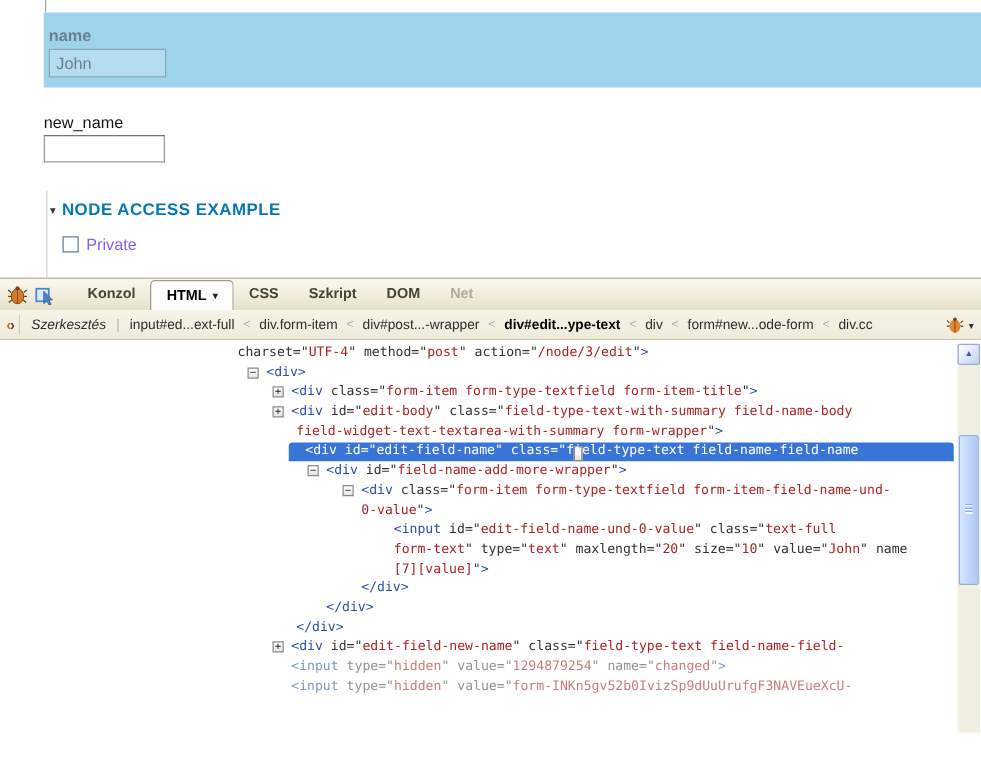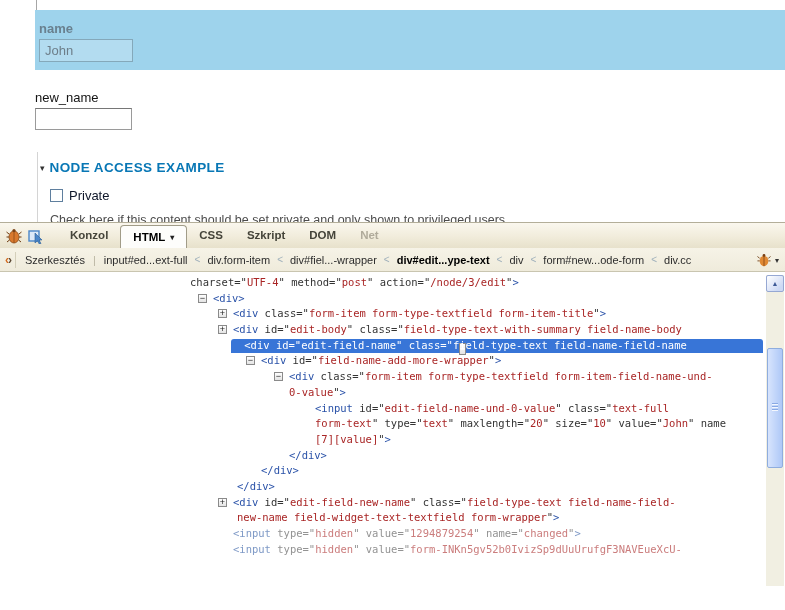--- a/index.html
+++ b/index.html
@@ -17,21 +17,21 @@
               background:rgba(255,255,255,0.22); color:#6d7e89; font-size:13px; padding:0 5px;
               font-family:"Liberation Sans",sans-serif; }
   .newname-label { left:35px; top:90px; font-size:13px; font-weight:normal; color:#141414; }
   .newname-input { left:35px; top:108px; width:97px; height:22px; border:1px solid #9a9a9a;
                    border-top-color:#767676; background:#fff; font-size:13px; padding:0 4px; }
   .fieldset-edge { left:37px; top:152px; width:1px; height:70px; background:#d4d4d4; }
   .legend { left:40px; top:160px; display:flex; align-items:center; }
   .legend .tri { font-size:9px; color:#333; margin-right:5px; }
   .legend .cap { font-size:13.5px; font-weight:bold; color:#0877b5; letter-spacing:0.4px; }
   .cb { left:50px; top:189px; width:13px; height:13px; border:1px solid #5f7f9e; background:#fff; }
-  .cb-label { left:69px; top:188px; font-size:13px; color:#0f172a; }
+  .cb-label { left:69px; top:188px; font-size:13px; color:#8b5cf6; }
   .help-clip { left:50px; top:213px; font-size:12.5px; color:#4c4c4c; white-space:nowrap; }
 
   
   #firebug { position:absolute; left:0; top:222px; width:785px; height:388px; background:#fff; }
   .fb-toolbar { position:absolute; left:0; top:0; width:785px; height:26px;
     background:linear-gradient(#faf7ee, #f1ecdb 55%, #e7e1cb); border-top:1px solid #b3ae99;
     display:flex; align-items:center; }
   .fb-ico { width:16px; height:16px; margin-left:6px; flex:none; }
   .fb-tabs { display:flex; align-items:center; height:100%; margin-left:14px; }
   .fb-tab { padding:0 12px; line-height:25px; font-size:11.5px; font-weight:bold; color:#45443a;
@@ -40,21 +40,21 @@
             border-radius:4px 4px 0 0; margin-top:2px; line-height:23px; color:#000; }
   .fb-tab.disabled { color:#b0ab9b; }
   .fb-tab .caret { font-size:8px; margin-left:5px; color:#222; vertical-align:1px; }
 
   .fb-crumbs { position:absolute; left:0; top:26px; width:785px; height:24px;
     background:linear-gradient(#f6f3e7,#efebdb); border-bottom:1px solid #c9c5b0;
     display:flex; align-items:center; font-size:11px; color:#2c2c2c; overflow:hidden; }
   .bc-ico { margin:0 4px 0 5px; font-weight:bold; font-size:12px; letter-spacing:-1px; flex:none; }
   .bc-ico .l { color:#d2691e; } .bc-ico .r { color:#5a4632; }
   .bc-vr { width:1px; height:16px; background:#d4cfba; margin-right:9px; flex:none; }
-  .bc-edit { margin-right:8px; white-space:nowrap; }
+  .bc-edit { margin-right:8px; white-space:nowrap;font-style:italic; }
   .bc-pipe { color:#b9b5a2; margin-right:8px; }
   .bc-item { white-space:nowrap; margin-right:7px; }
   .bc-item.sel { font-weight:bold; color:#000; }
   .bc-sep { color:#9fb0bb; margin-right:7px; font-size:10px; }
   .bc-right { position:absolute; right:2px; top:0; height:24px; display:flex; align-items:center;
     background:linear-gradient(#f6f3e7,#efebdb); padding-left:4px; }
   .bc-caret { font-size:8px; color:#333; margin:0 4px; }
 
   
   #code { position:absolute; left:0; top:50px; width:766px; height:321px; overflow:hidden;
@@ -111,21 +111,20 @@
     <div class="abs newname-label">new_name</div>
     <input class="abs newname-input" type="text" value="" style="">
 
     <div class="abs fieldset-edge"></div>
     <div class="abs legend">
       <span class="tri">▾</span>
       <span class="cap">NODE ACCESS EXAMPLE</span>
     </div>
     <div class="abs cb"></div>
     <div class="abs cb-label">Private</div>
-    <div class="abs help-clip">Check here if this content should be set private and only shown to privileged users.</div>
   </div>
 
   <div id="firebug">
 
     <div class="fb-toolbar">
       <svg class="fb-ico" viewBox="0 0 16 16">
         <ellipse cx="8" cy="9" rx="5" ry="6" fill="#d9792e"></ellipse>
         <ellipse cx="8" cy="9" rx="5" ry="6" fill="none" stroke="#8a4a16" stroke-width="0.8"></ellipse>
         <line x1="8" y1="3" x2="8" y2="15" stroke="#8a4a16" stroke-width="0.8"></line>
         <path d="M3 6 L0.5 4 M3 9 L0.5 9 M3.5 12 L1 14 M13 6 L15.5 4 M13 9 L15.5 9 M12.5 12 L15 14" stroke="#6e3c12" stroke-width="1"></path>
@@ -148,21 +147,21 @@
     <div class="fb-crumbs">
       <span class="bc-ico"><span class="l">‹</span><span class="r">›</span></span>
       <span class="bc-vr"></span>
       <span class="bc-edit">Szerkesztés</span>
       <span class="bc-pipe">|</span>
       <span style="display:flex;align-items:center;overflow:hidden">
           <span class="bc-item">input#ed...ext-full</span>
           <span class="bc-sep">&lt;</span>
           <span class="bc-item">div.form-item</span>
           <span class="bc-sep">&lt;</span>
-          <span class="bc-item">div#fiel...-wrapper</span>
+          <span class="bc-item">div#post...-wrapper</span>
           <span class="bc-sep">&lt;</span>
           <span class="bc-item sel">div#edit...ype-text</span>
           <span class="bc-sep">&lt;</span>
           <span class="bc-item">div</span>
           <span class="bc-sep">&lt;</span>
           <span class="bc-item">form#new...ode-form</span>
           <span class="bc-sep">&lt;</span>
           <span class="bc-item">div.cc</span>
         </span>
       <span class="bc-right">
@@ -174,32 +173,32 @@
         </svg>
         <span class="bc-caret">▾</span>
       </span>
     </div>
 
     <div id="code">
         <div class="code-line" style="padding-left: 190px; --ind: 190px;"><span class="tk-n">charset="</span><span class="tk-v">UTF-4</span><span class="tk-n">" method="</span><span class="tk-v">post</span><span class="tk-n">" action="</span><span class="tk-v">/node/3/edit</span><span class="tk-n">"</span><span class="tk-t">&gt;</span></div>
         <div class="code-line" style="padding-left: 213px; --ind: 213px;"><span class="expander" style="left: 198px;">−</span><span class="tk-t">&lt;div&gt;</span></div>
         <div class="code-line" style="padding-left: 233px; --ind: 233px;"><span class="expander" style="left: 218px;">+</span><span class="tk-t">&lt;div </span><span class="tk-n">class="</span><span class="tk-v">form-item form-type-textfield form-item-title</span><span class="tk-n">"</span><span class="tk-t">&gt;</span></div>
         <div class="code-line" style="padding-left: 233px; --ind: 233px;"><span class="expander" style="left: 218px;">+</span><span class="tk-t">&lt;div </span><span class="tk-n">id="</span><span class="tk-v">edit-body</span><span class="tk-n">" class="</span><span class="tk-v">field-type-text-with-summary field-name-body</span></div>
+        <div class="code-line" style="padding-left: 237px; --ind: 237px;"><span class="tk-v">field-widget-text-textarea-with-summary form-wrapper</span><span class="tk-n">"</span><span class="tk-t">&gt;</span></div>
         <div class="code-line hl hl-first" style="padding-left: 237px; --ind: 237px;"><span class="expander" style="left: 222px;">−</span><span class="tk-t">&lt;div </span><span class="tk-n">id="</span><span class="tk-v">edit-field-name</span><span class="tk-n">" class="</span><span class="tk-v">field-type-text field-name-field-name</span></div>
         <div class="code-line" style="padding-left: 261px; --ind: 261px;"><span class="expander" style="left: 246px;">−</span><span class="tk-t">&lt;div </span><span class="tk-n">id="</span><span class="tk-v">field-name-add-more-wrapper</span><span class="tk-n">"</span><span class="tk-t">&gt;</span></div>
         <div class="code-line" style="padding-left: 289px; --ind: 289px;"><span class="expander" style="left: 274px;">−</span><span class="tk-t">&lt;div </span><span class="tk-n">class="</span><span class="tk-v">form-item form-type-textfield form-item-field-name-und-</span></div>
         <div class="code-line" style="padding-left: 289px; --ind: 289px;"><span class="tk-v">0-value</span><span class="tk-n">"</span><span class="tk-t">&gt;</span></div>
         <div class="code-line" style="padding-left: 315px; --ind: 315px;"><span class="tk-t">&lt;input </span><span class="tk-n">id="</span><span class="tk-v">edit-field-name-und-0-value</span><span class="tk-n">" class="</span><span class="tk-v">text-full</span></div>
         <div class="code-line" style="padding-left: 315px; --ind: 315px;"><span class="tk-v">form-text</span><span class="tk-n">" type="</span><span class="tk-v">text</span><span class="tk-n">" maxlength="</span><span class="tk-v">20</span><span class="tk-n">" size="</span><span class="tk-v">10</span><span class="tk-n">" value="</span><span class="tk-v">John</span><span class="tk-n">" name</span></div>
         <div class="code-line" style="padding-left: 315px; --ind: 315px;"><span class="tk-v">[7][value]</span><span class="tk-n">"</span><span class="tk-t">&gt;</span></div>
         <div class="code-line" style="padding-left: 289px; --ind: 289px;"><span class="tk-t">&lt;/div&gt;</span></div>
         <div class="code-line" style="padding-left: 261px; --ind: 261px;"><span class="tk-t">&lt;/div&gt;</span></div>
         <div class="code-line" style="padding-left: 237px; --ind: 237px;"><span class="tk-t">&lt;/div&gt;</span></div>
         <div class="code-line" style="padding-left: 233px; --ind: 233px;"><span class="expander" style="left: 218px;">+</span><span class="tk-t">&lt;div </span><span class="tk-n">id="</span><span class="tk-v">edit-field-new-name</span><span class="tk-n">" class="</span><span class="tk-v">field-type-text field-name-field-</span></div>
-        <div class="code-line" style="padding-left: 237px; --ind: 237px;"><span class="tk-v">new-name field-widget-text-textfield form-wrapper</span><span class="tk-n">"</span><span class="tk-t">&gt;</span></div>
         <div class="code-line muted" style="padding-left: 233px; --ind: 233px;"><span class="tk-t">&lt;input </span><span class="tk-n">type="</span><span class="tk-v">hidden</span><span class="tk-n">" value="</span><span class="tk-v">1294879254</span><span class="tk-n">" name="</span><span class="tk-v">changed</span><span class="tk-n">"</span><span class="tk-t">&gt;</span></div>
         <div class="code-line muted" style="padding-left: 233px; --ind: 233px;"><span class="tk-t">&lt;input </span><span class="tk-n">type="</span><span class="tk-v">hidden</span><span class="tk-n">" value="</span><span class="tk-v">form-INKn5gv52b0IvizSp9dUuUrufgF3NAVEueXcU-</span></div>
       </div>
 
     <div class="v-track">
       <div class="sb-btn v-up">
           <span>▲</span>
         </div>
       <div class="v-thumb"></div>
       <div class="sb-btn v-down">

